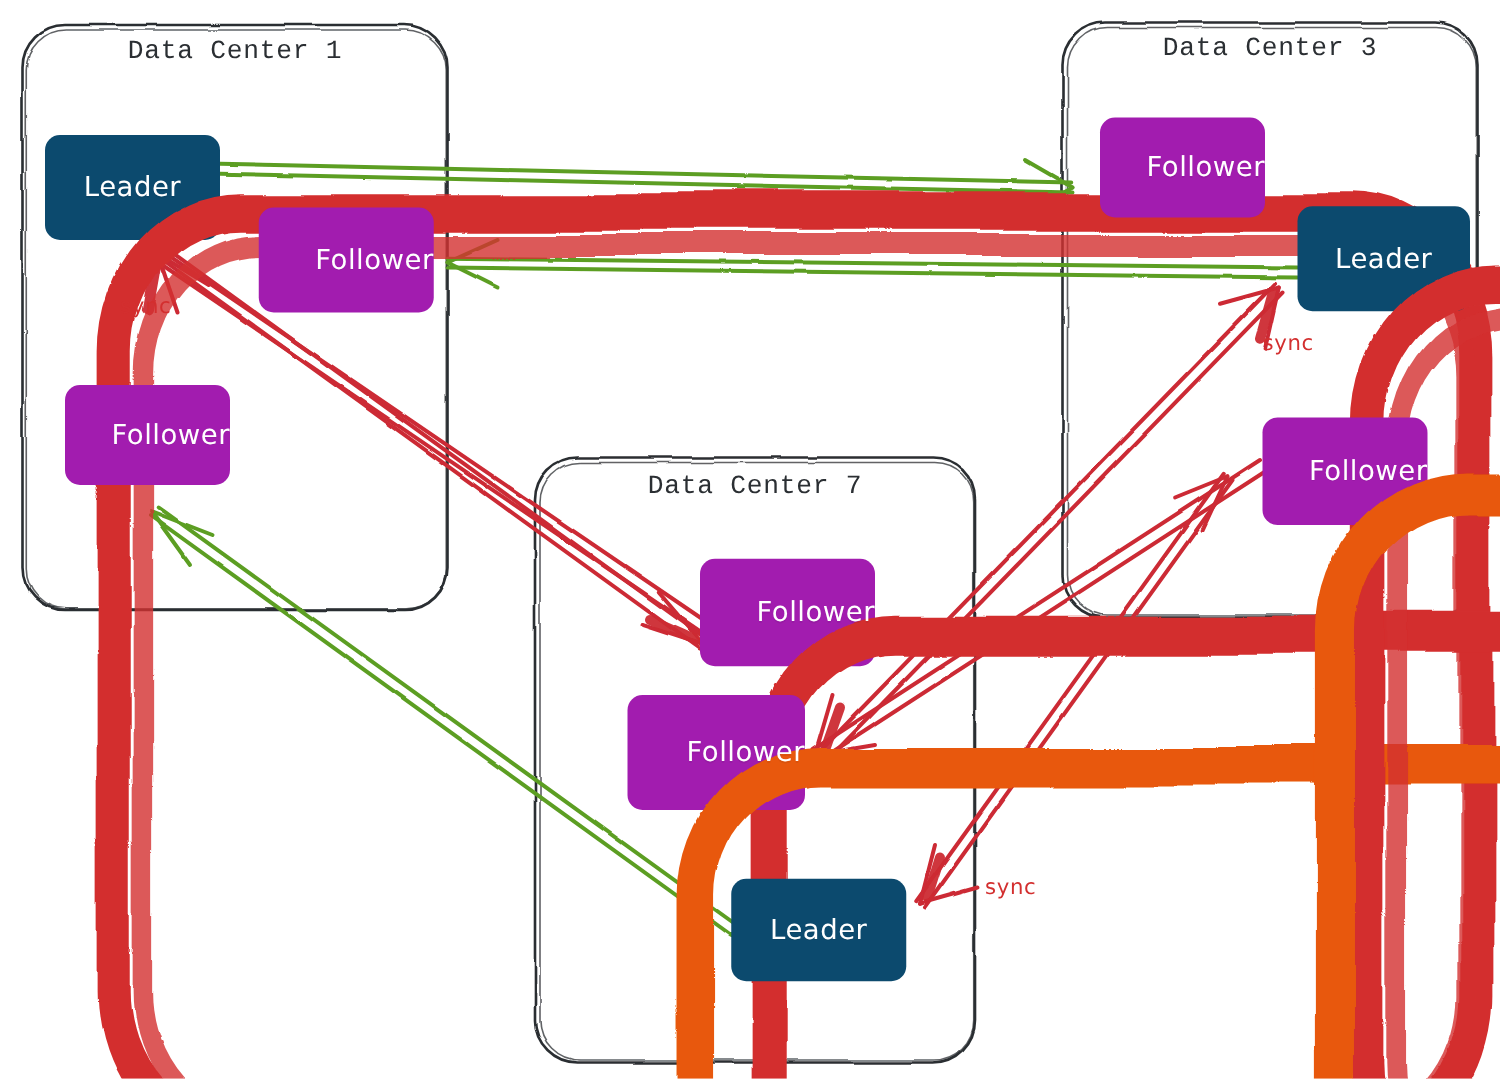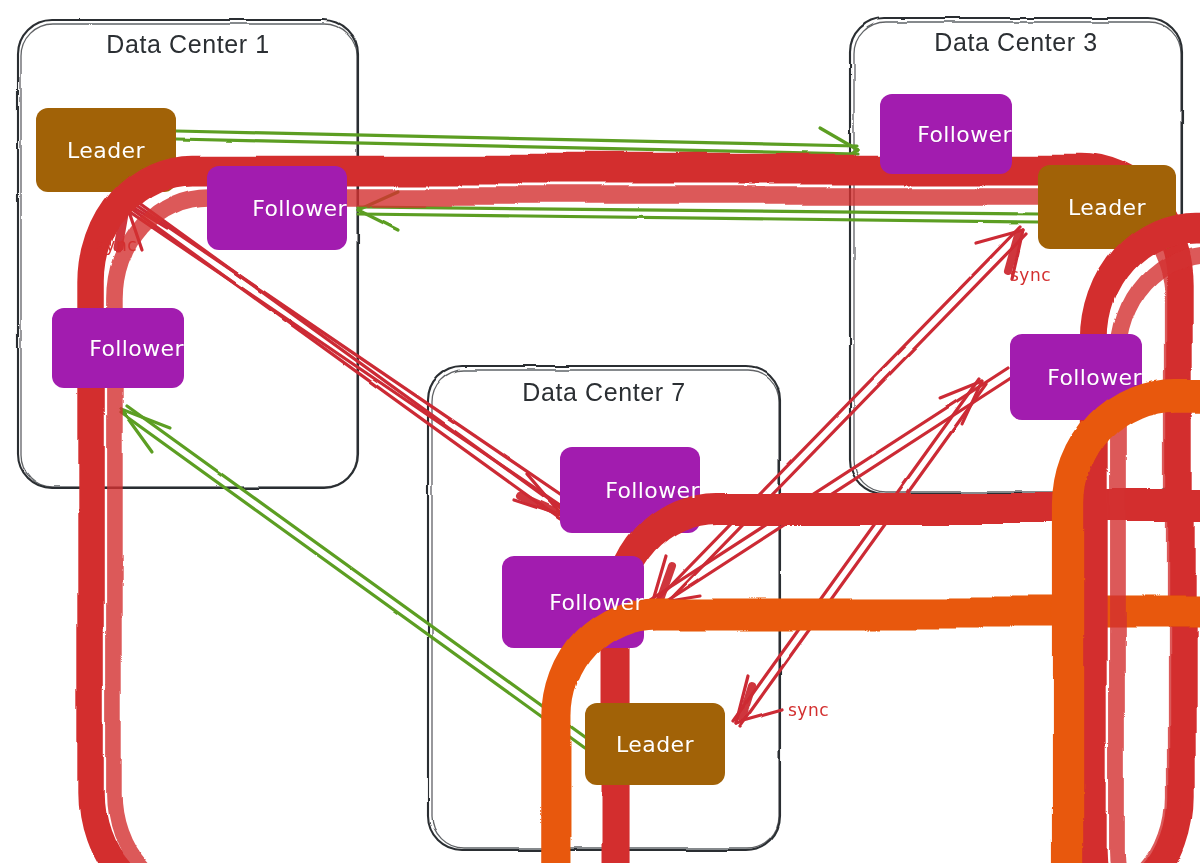--- a/index.html
+++ b/index.html
@@ -1,39 +1,39 @@
 <!DOCTYPE html>
 <html><head>
 <meta charset="utf-8">
 <style>
   html,body{margin:0;padding:0;background:#ffffff;}
   body{font-family:"DejaVu Sans",sans-serif;}
   #stage{position:relative;width:1200px;height:863px;background:#fff;overflow:hidden;}
   #stage svg{position:absolute;top:0;left:0;width:1200px;height:863px;}
   .dc-title{
     position:absolute;
-    font-family:Liberation Sans, sans-serif;
-    font-size:25px;
+    font-family:Liberation Mono, monospace;
+    font-size:21px;
     color:#2b2f33;
     letter-spacing:.6px;
     white-space:nowrap;
     transform:translateX(-50%);
   }
   .node{
     position:absolute;
     display:flex;align-items:center;justify-content:center;
     color:#ffffff;
     font-family:"DejaVu Sans",sans-serif;
     font-size:22px;
     letter-spacing:.4px;
     border-radius:12px;
     box-sizing:border-box;
     z-index:3;
   }
-  .node.leader{background:#a16207;}
+  .node.leader{background:#0c4a6e;}
   .node.follower{background:#a21caf;justify-content:flex-end;}
   .node .lbl{position:relative;z-index:2;text-shadow:0 1px 0 rgba(0,0,0,.06);}
   .node .sketch{position:absolute;inset:-7px;z-index:1;pointer-events:none;}
   .sync{
     position:absolute;
     color:#d32f2f;
     font-family:"DejaVu Sans",sans-serif;
     font-size:17px;
     letter-spacing:.5px;
     z-index:4;

